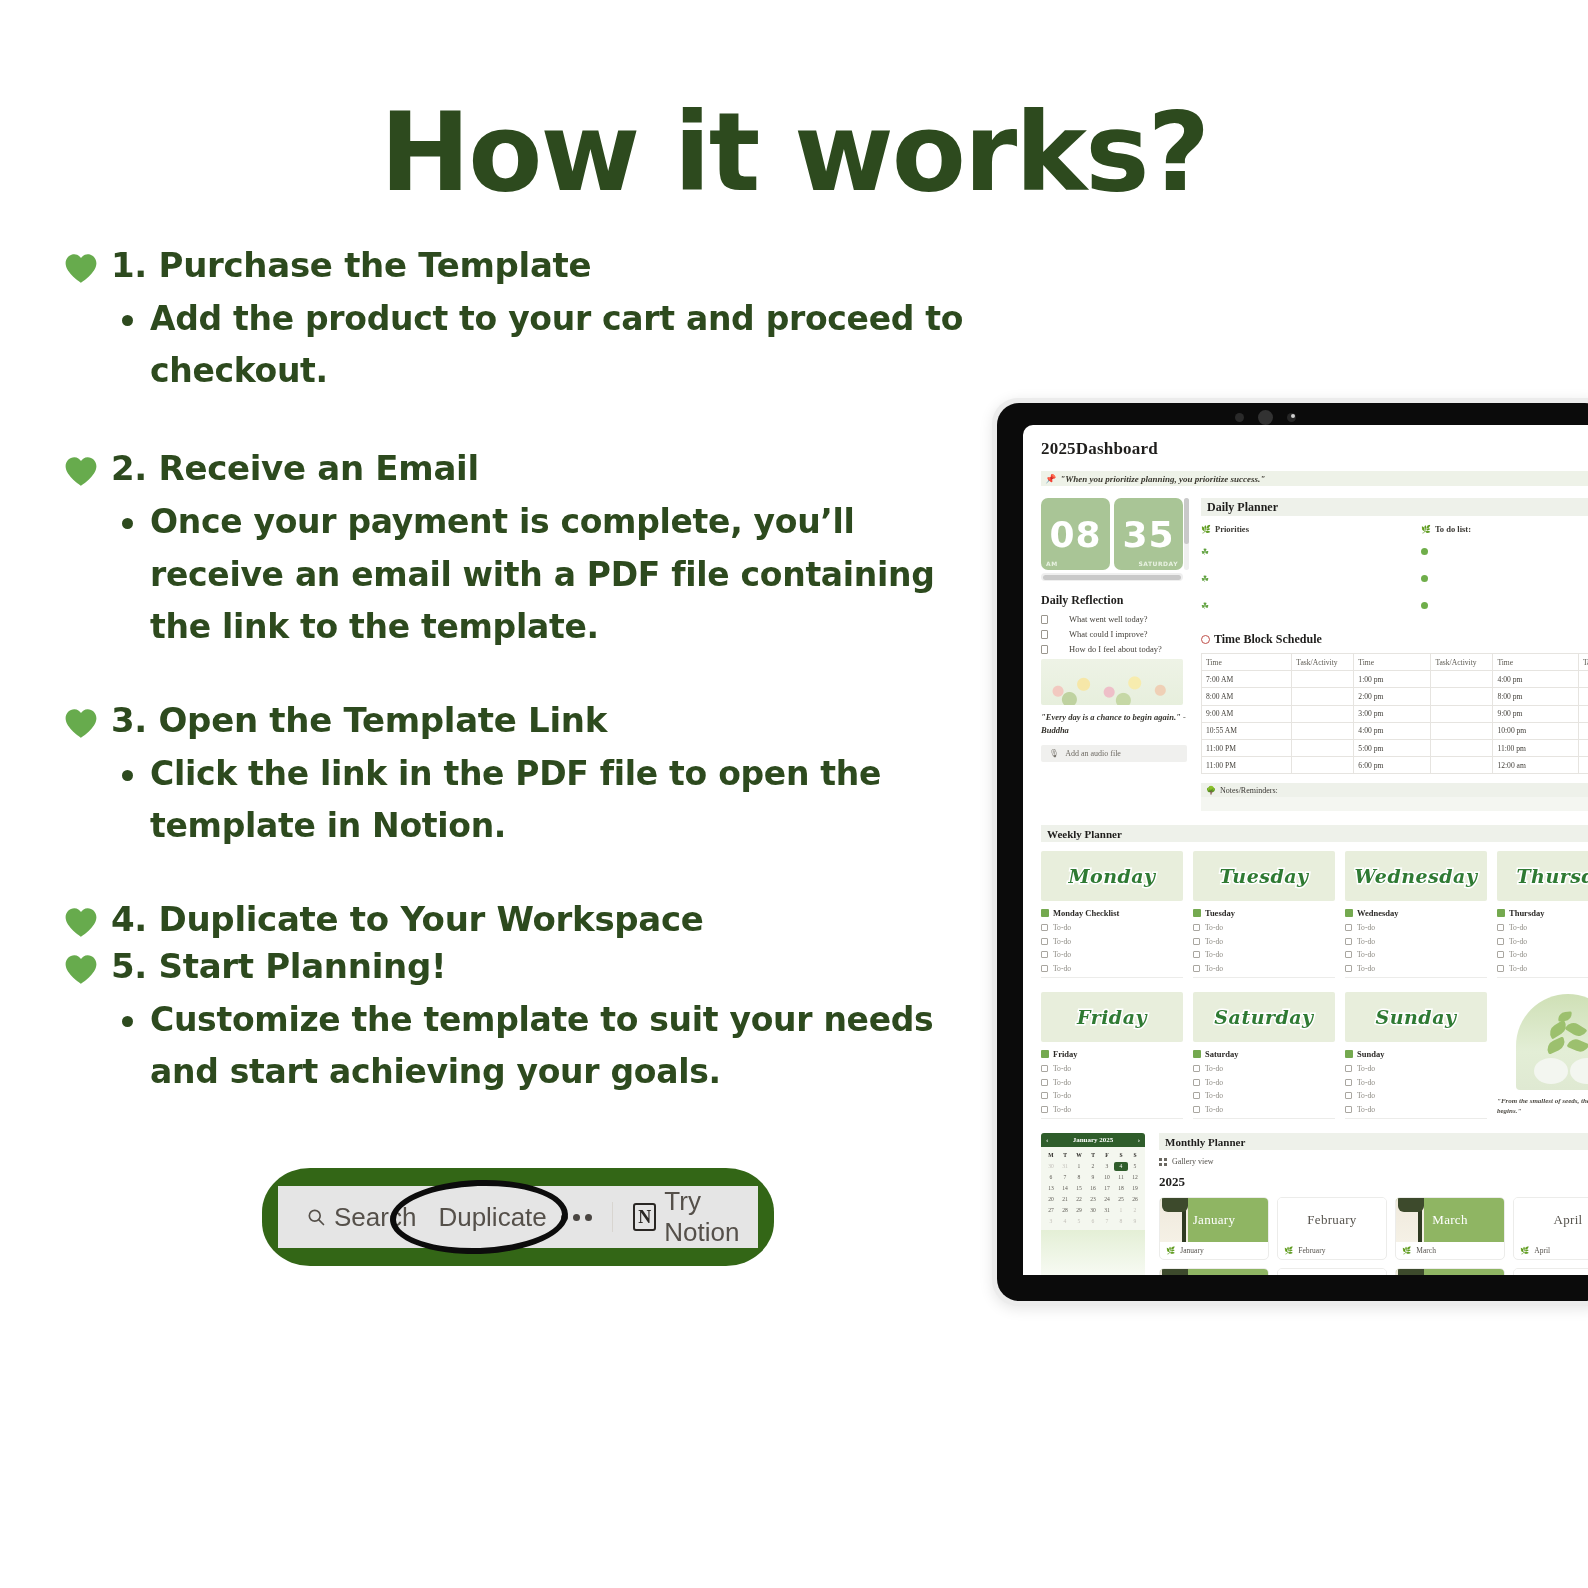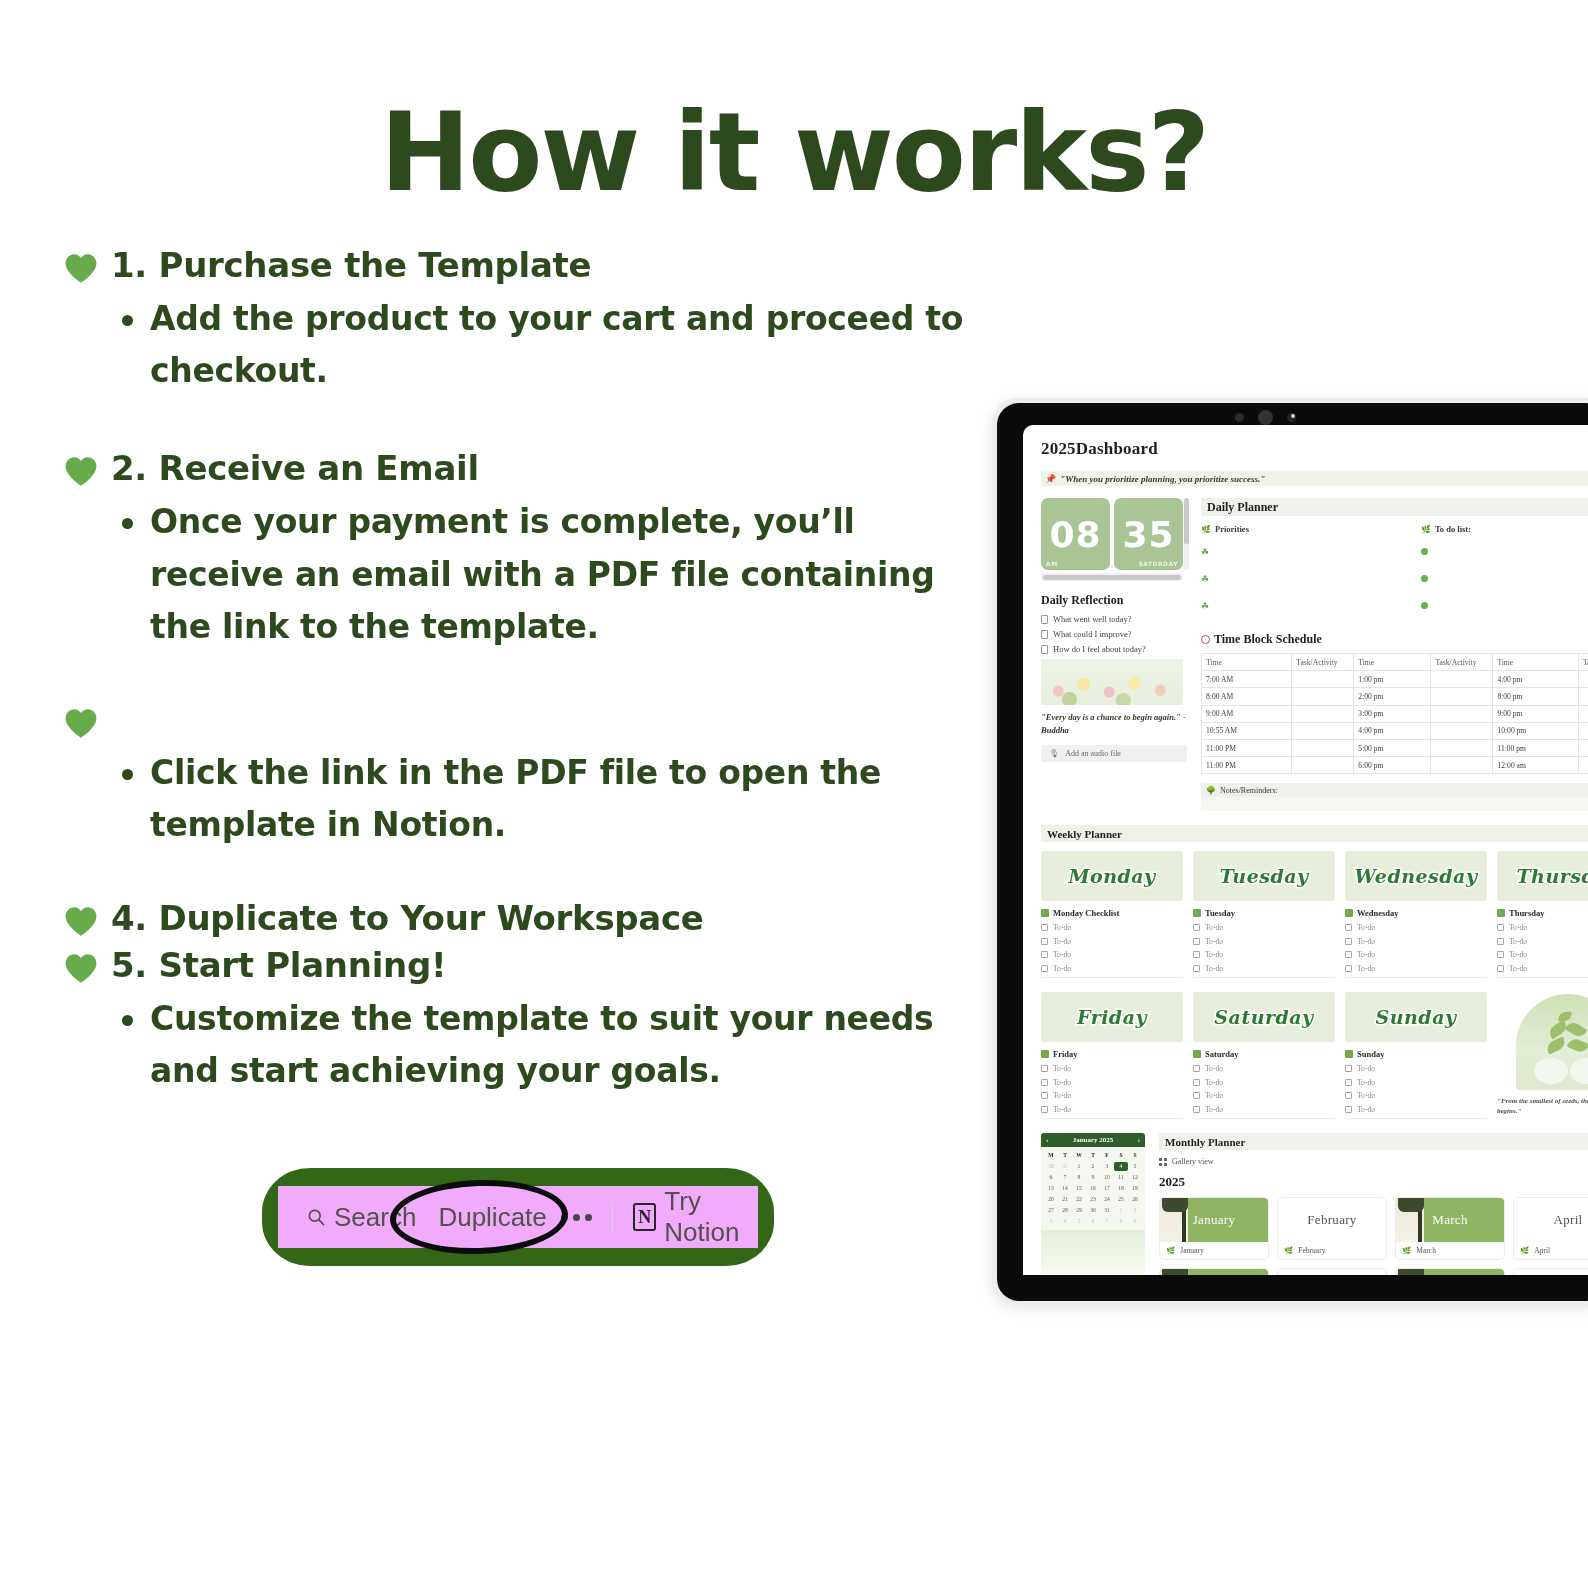--- a/index.html
+++ b/index.html
@@ -70,21 +70,21 @@
     width: 512px; height: 98px;
   }
   .callout-green {
     position: absolute; inset: 0;
     background: #336616;
     border-radius: 48px / 44px;
   }
   .callout-bar {
     position: absolute; left: 16px; top: 18px;
     width: 480px; height: 62px;
-    background: #f0abfc;
+    background: #e5e5e5;
     display: flex; align-items: center;
     padding-left: 28px;
     gap: 0px;
   }
   .nb-item {
     display: flex; align-items: center; gap: 8px;
     font-family: "Liberation Sans", sans-serif;
     font-size: 26px;
     color: #55504a;
   }
@@ -167,21 +167,21 @@
     position: absolute; left: 5px; bottom: 3px; font-family:"DejaVu Sans",sans-serif;
     font-size: 6px; font-weight: 700; color:#e9f2e2; letter-spacing:.5px;
   }
   .clock-card .sub.r { left: auto; right: 5px; }
   .vscroll { position:absolute; right:-6px; top:0; width:5px; height:72px; background:#efefef; border-radius:3px; }
   .vscroll i { display:block; width:5px; height:46px; background:#c9c9c9; border-radius:3px; }
   .hscroll { margin-top:3px; height:8px; background:#efefef; border-radius:4px; display:flex; align-items:center; padding:0 2px;}
   .hscroll i { display:block; height:5px; flex:1; background:#c9c9c9; border-radius:3px; }
 
   .sec-title { font-size: 12px; font-weight: 700; margin: 12px 0 6px; color:#1f1e1c; }
-  .reflect-item { display:flex; align-items:center; gap:5px; font-size: 8.5px; color:#45423c; margin-bottom: 5px; }
+  .reflect-item { display:flex; align-items:center; gap:21px; font-size: 8.5px; color:#45423c; margin-bottom: 5px; }
   .pg-ico { width:7px; height:9px; border:1px solid #9a968e; border-radius:1px; display:inline-block; }
 
   .flower-img {
     width: 142px; height: 46px; margin-top: 4px; border-radius: 2px;
     background:
       radial-gradient(circle at 12% 70%, #f2c9c0 0 5px, transparent 6px),
       radial-gradient(circle at 30% 55%, #f6e7a8 0 6px, transparent 7px),
       radial-gradient(circle at 48% 72%, #eebfc8 0 5px, transparent 6px),
       radial-gradient(circle at 66% 52%, #f7ecae 0 6px, transparent 7px),
       radial-gradient(circle at 84% 68%, #efd0b6 0 5px, transparent 6px),
@@ -323,20 +323,21 @@
         </div>
         <ul class="bullets">
           <li>Once your payment is complete, you’ll receive an email with a PDF file containing the link to the template.</li>
         </ul>
       </div>
       <div class="step step-3">
         <div class="step-head">
           <svg class="heart" viewBox="0 0 32 30">
             <path d="M16 29C16 29 1.5 19.8 1.5 10.6 1.5 5.6 5.3 2 9.7 2c3 0 5.2 1.8 6.3 3.6C17.1 3.8 19.3 2 22.3 2c4.4 0 8.2 3.6 8.2 8.6C30.5 19.8 16 29 16 29Z" fill="#67ab4d"></path>
           </svg>
+          <div class="step-title">3. Open the Template Link</div>
         </div>
         <ul class="bullets">
           <li>Click the link in the PDF file to open the template in Notion.</li>
         </ul>
       </div>
       <div class="step step-4">
         <div class="step-head">
           <svg class="heart" viewBox="0 0 32 30">
             <path d="M16 29C16 29 1.5 19.8 1.5 10.6 1.5 5.6 5.3 2 9.7 2c3 0 5.2 1.8 6.3 3.6C17.1 3.8 19.3 2 22.3 2c4.4 0 8.2 3.6 8.2 8.6C30.5 19.8 16 29 16 29Z" fill="#67ab4d"></path>
           </svg>

